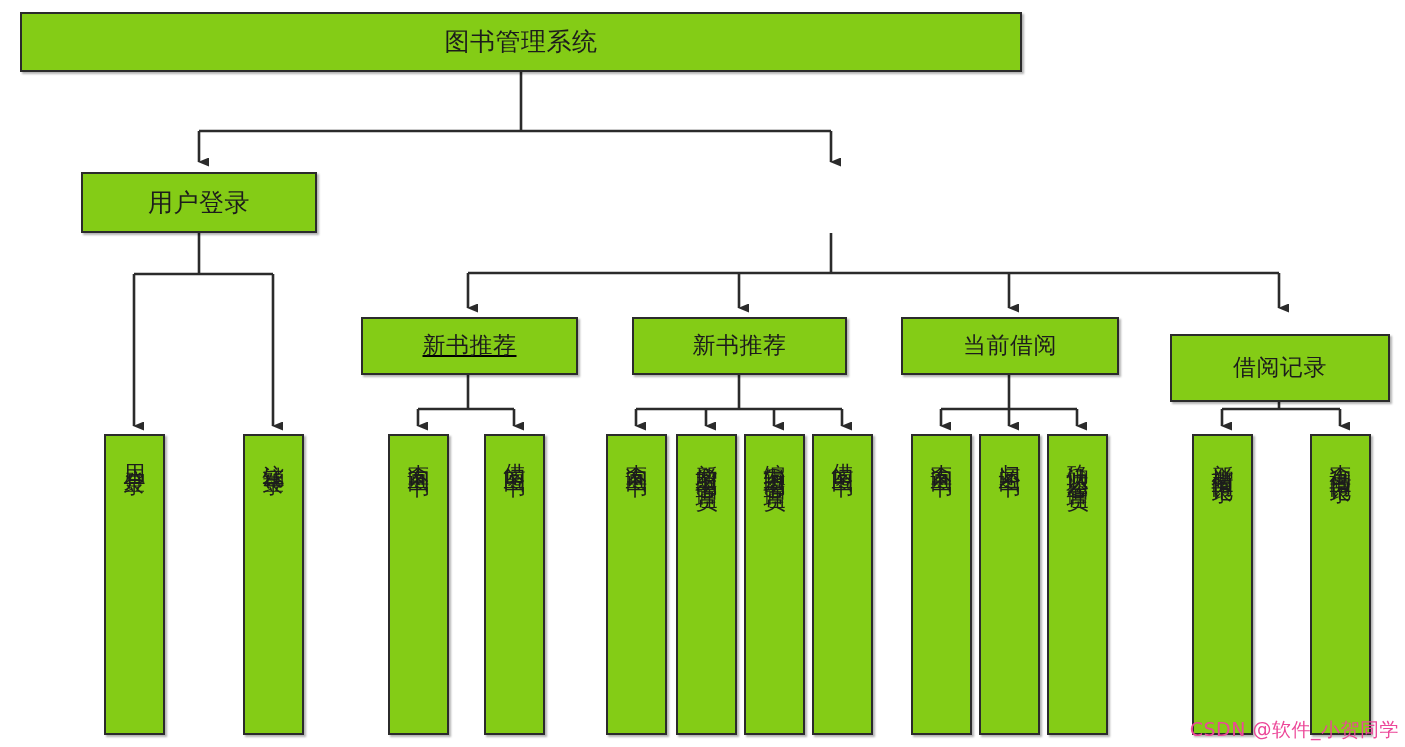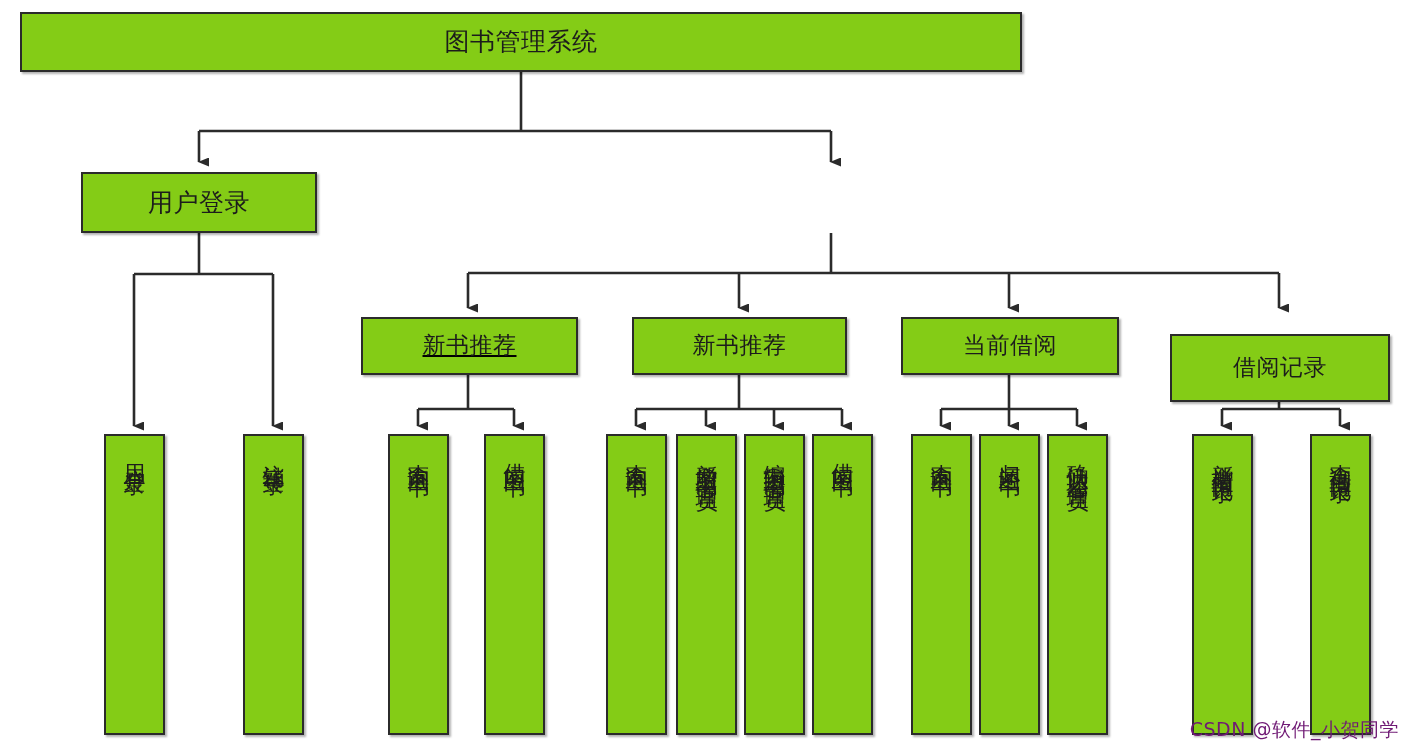--- a/index.html
+++ b/index.html
@@ -64,21 +64,21 @@
     font-size: 22px;
     line-height: 1.0;
     letter-spacing: 4px;
     max-height: 275px;
   }
   .watermark {
     position: absolute;
     right: 6px;
     bottom: 4px;
     font-size: 19px;
-    color: #701a75;
+    color: #ec4899;
     white-space: nowrap;
     letter-spacing: 0.5px;
     font-family: "DejaVu Sans", "Liberation Sans", sans-serif;
   }
 </style>
 </head>
 <body>
 
 <div id="diagram-root">
 

